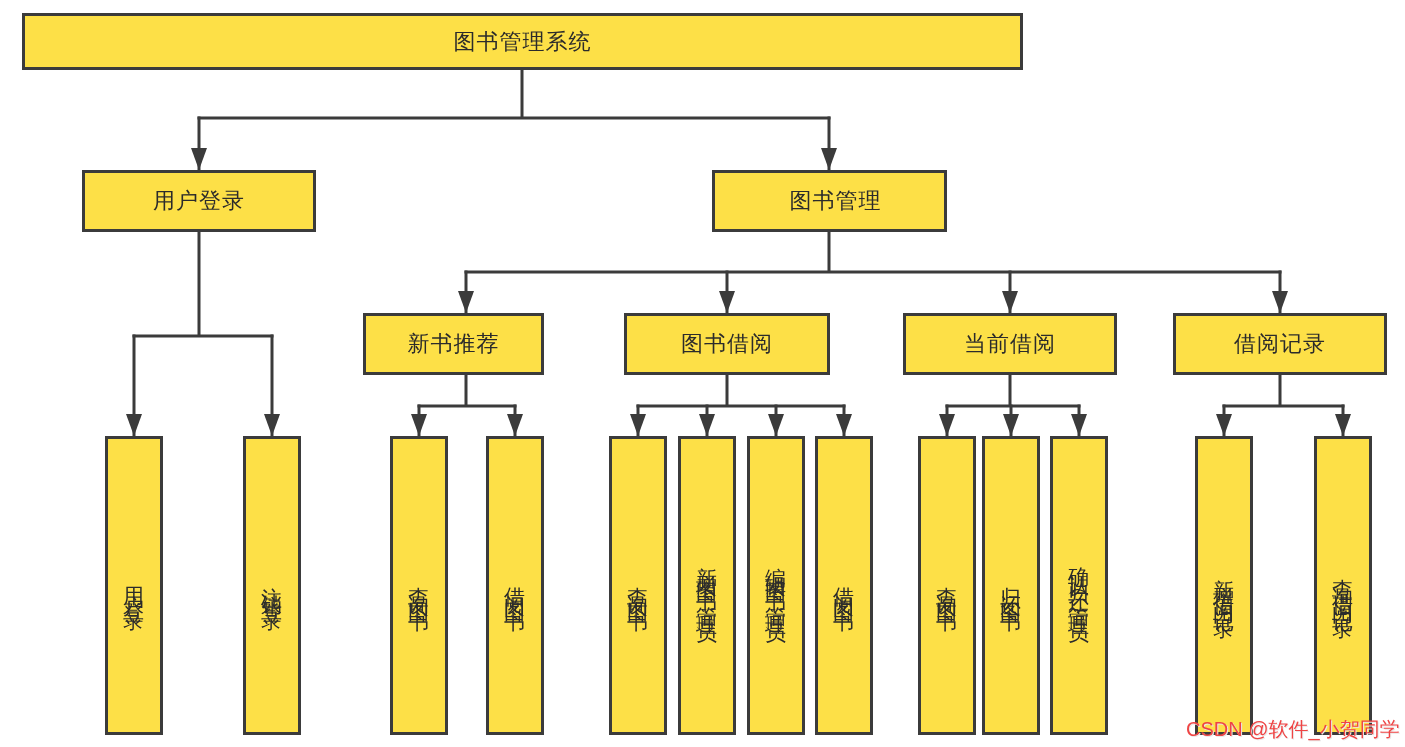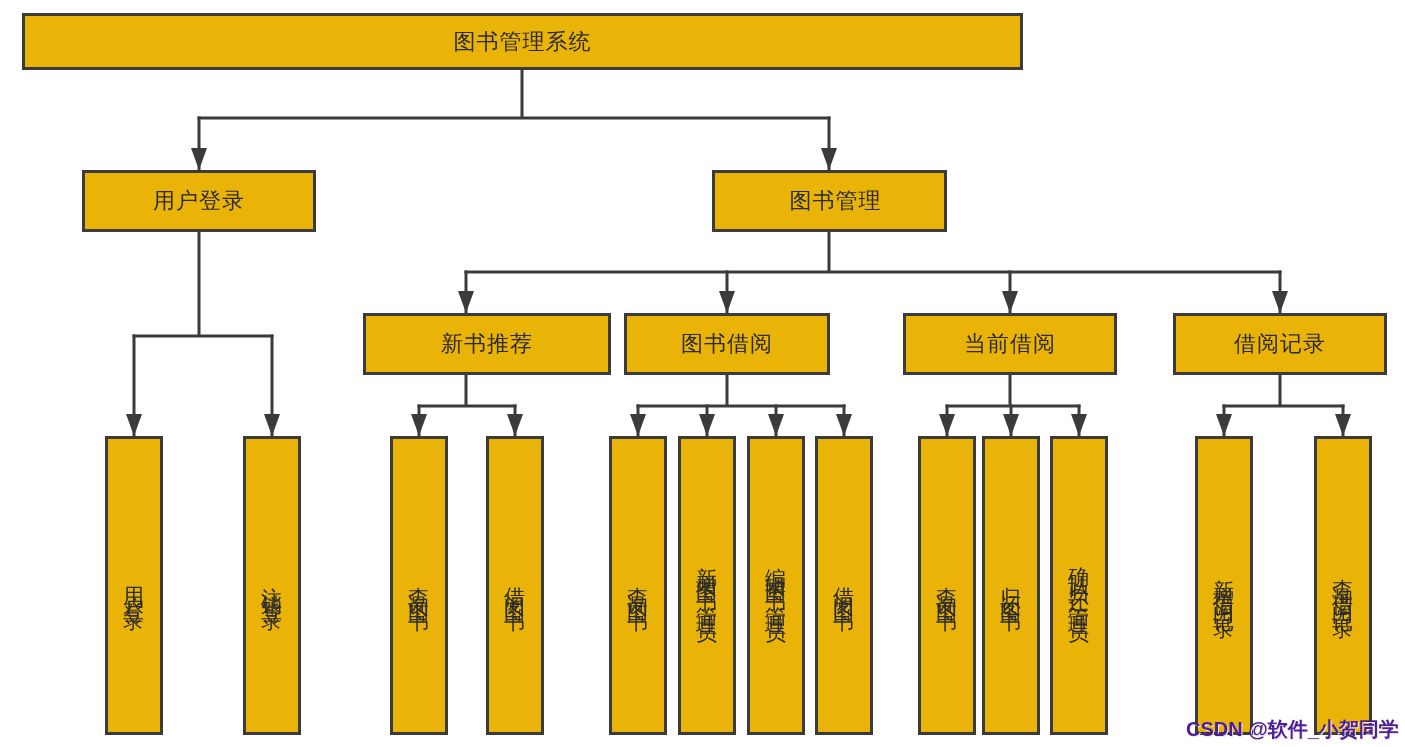--- a/index.html
+++ b/index.html
@@ -14,21 +14,21 @@
   .connectors {
     position: absolute;
     left: 0; top: 0;
     width: 1405px; height: 747px;
     pointer-events: none;
   }
   .box {
     position: absolute;
     box-sizing: border-box;
     border: 3px solid #3b3b3b;
-    background: #eab308;
+    background: #fde047;
     display: flex;
     align-items: center;
     justify-content: center;
     color: #2b2b2b;
   }
   .hbox span {
     font-size: 22px;
     letter-spacing: 1px;
     white-space: nowrap;
   }
@@ -38,25 +38,24 @@
     font-size: 21px;
     letter-spacing: 8px;
     line-height: 1;
     white-space: nowrap;
   }
   .watermark {
     position: absolute;
     left: 1186px;
     top: 716px;
     font-size: 20px;
-    color: #4c1d95;
+    color: #ef4444;
     white-space: nowrap;
     z-index: 10;
     text-shadow: 1px 1px 0 #e9e9e9;
-    font-weight: bold;
   }
 </style>
 </head>
 <body>
 
 <div class="canvas">
 
   <svg class="connectors" viewBox="0 0 1405 747" xmlns="http://www.w3.org/2000/svg">
     <defs>
       <marker id="ah" markerUnits="userSpaceOnUse" markerWidth="22" markerHeight="16" refX="22" refY="8" orient="auto">
@@ -104,21 +103,21 @@
     <span>图书管理系统</span>
   </div>
 
   <div class="box hbox" style="left:82px; top:170px; width:234px; height:62px;">
     <span>用户登录</span>
   </div>
   <div class="box hbox" style="left:712px; top:170px; width:235px; height:62px;padding-left:12px;">
     <span>图书管理</span>
   </div>
 
-  <div class="box hbox" style="left:363px; top:313px; width:248px; height:62px;">
+  <div class="box hbox" style="left:363px; top:313px; width:181px; height:62px;">
     <span>新书推荐</span>
   </div>
   <div class="box hbox" style="left:903px; top:313px; width:214px; height:62px;">
     <span>当前借阅</span>
   </div>
   <div class="box hbox" style="left:624px; top:313px; width:206px; height:62px;">
     <span>图书借阅</span>
   </div>
   <div class="box hbox" style="left:1173px; top:313px; width:214px; height:62px;">
     <span>借阅记录</span>

